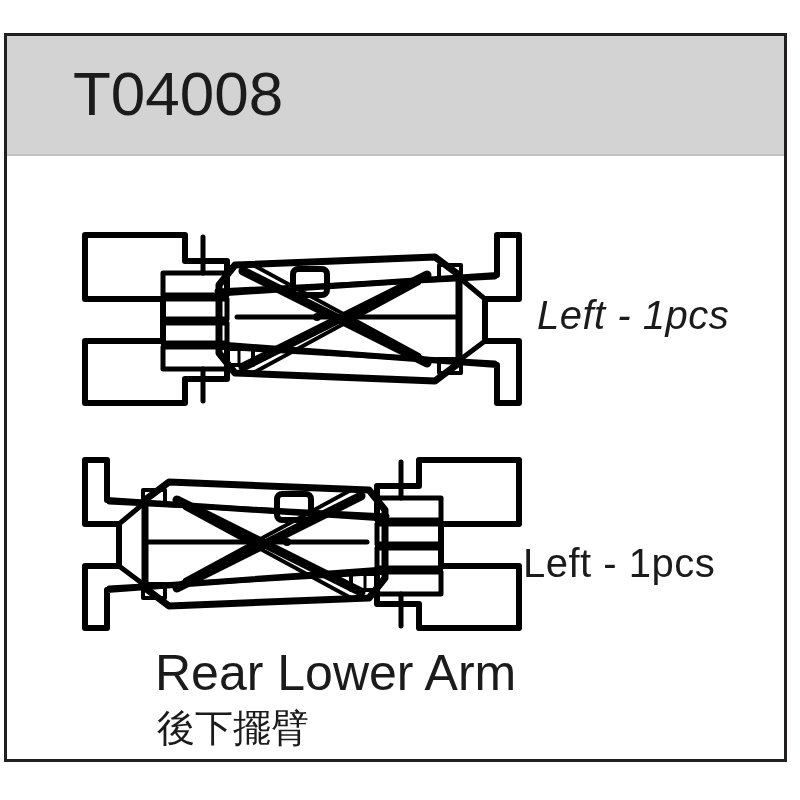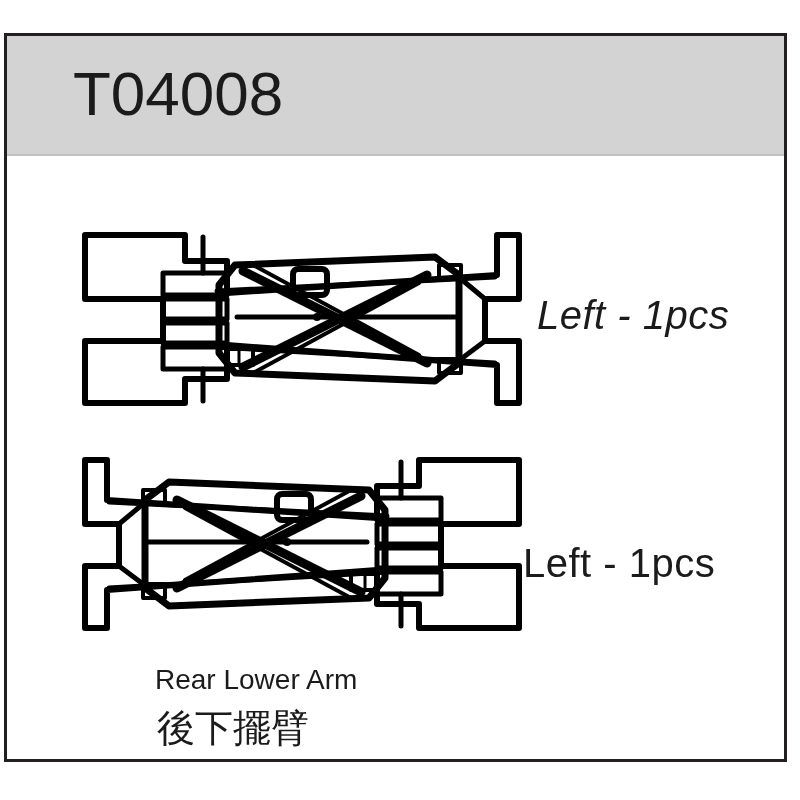--- a/index.html
+++ b/index.html
@@ -86,22 +86,22 @@
     white-space: nowrap;
     letter-spacing: 0.5px;
   }
   #label-left  { left: 530px; top: 135px; font-style: italic; }
   #label-right { left: 516px; top: 383px; }
 
   
   #caption-en {
     position: absolute;
     left: 148px;
-    top: 506px;
-    font-size: 28px;
+    top: 486px;
+    font-size: 50px;
     color: #1b1b1b;
     white-space: nowrap;
   }
   #caption-zh {
     position: absolute;
     left: 150px;
     top: 545px;
     font-size: 38px;
     color: #1b1b1b;
     white-space: nowrap;

